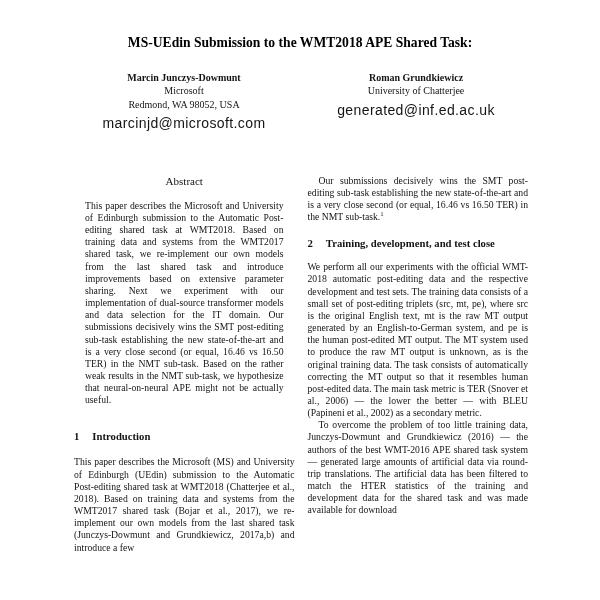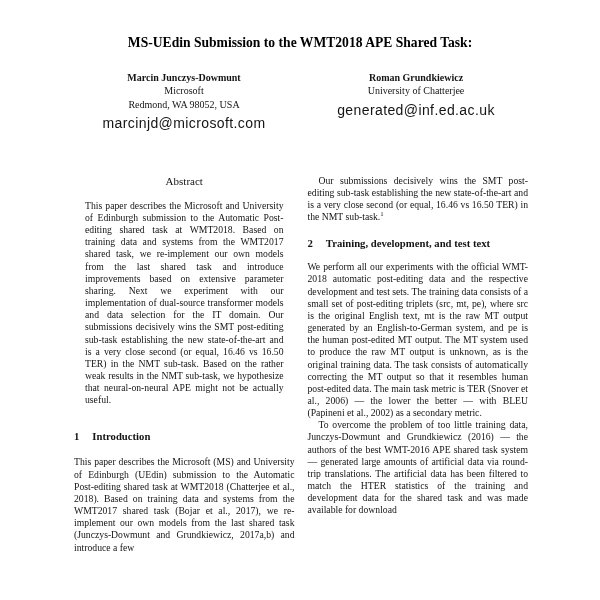--- a/index.html
+++ b/index.html
@@ -109,21 +109,21 @@
         <span>Introduction</span>
       </div>
       <p class="para">This paper describes the Microsoft (MS) and University of Edinburgh (UEdin) submission to the Automatic Post-editing shared task at WMT2018 (Chatterjee et al., 2018). Based on training data and systems from the WMT2017 shared task (Bojar et al., 2017), we re-implement our own models from the last shared task (Junczys-Dowmunt and Grundkiewicz, 2017a,b) and introduce a few</p>
     </div>
 
     <div class="col">
       <p class="para indent"><span>Our submissions decisively wins the SMT post-editing sub-task establishing the new state-of-the-art and is a very close second (or equal, 16.46 vs 16.50 TER) in the NMT sub-task.</span><sup class="fnmark">1</sup></p>
 
       <div class="sec-head sec2-head">
         <span class="sec-num">2</span>
-        <span>Training, development, and test text</span>
+        <span>Training, development, and test close</span>
       </div>
 
       <p class="para"><span>We perform all our experiments with the official WMT-2018 automatic post-editing data and the respective development and test sets. The training data consists of a small set of post-editing triplets (</span><span class="it">src</span><span>, </span><span class="it">mt</span><span>, </span><span class="it">pe</span><span>), where </span><span class="it">src</span><span> is the original English text, </span><span class="it">mt</span><span> is the raw MT output generated by an English-to-German system, and </span><span class="it">pe</span><span> is the human post-edited MT output. The MT system used to produce the raw MT output is unknown, as is the original training data. The task consists of automatically correcting the MT output so that it resembles human post-edited data. The main task metric is TER (Snover et al., 2006) — the lower the better — with BLEU (Papineni et al., 2002) as a secondary metric.</span></p>
 
       <p class="para indent">To overcome the problem of too little training data, Junczys-Dowmunt and Grundkiewicz (2016) — the authors of the best WMT-2016 APE shared task system — generated large amounts of artificial data via round-trip translations. The artificial data has been filtered to match the HTER statistics of the training and development data for the shared task and was made available for download</p>
     </div>
 
   </div>
 </div>
 

